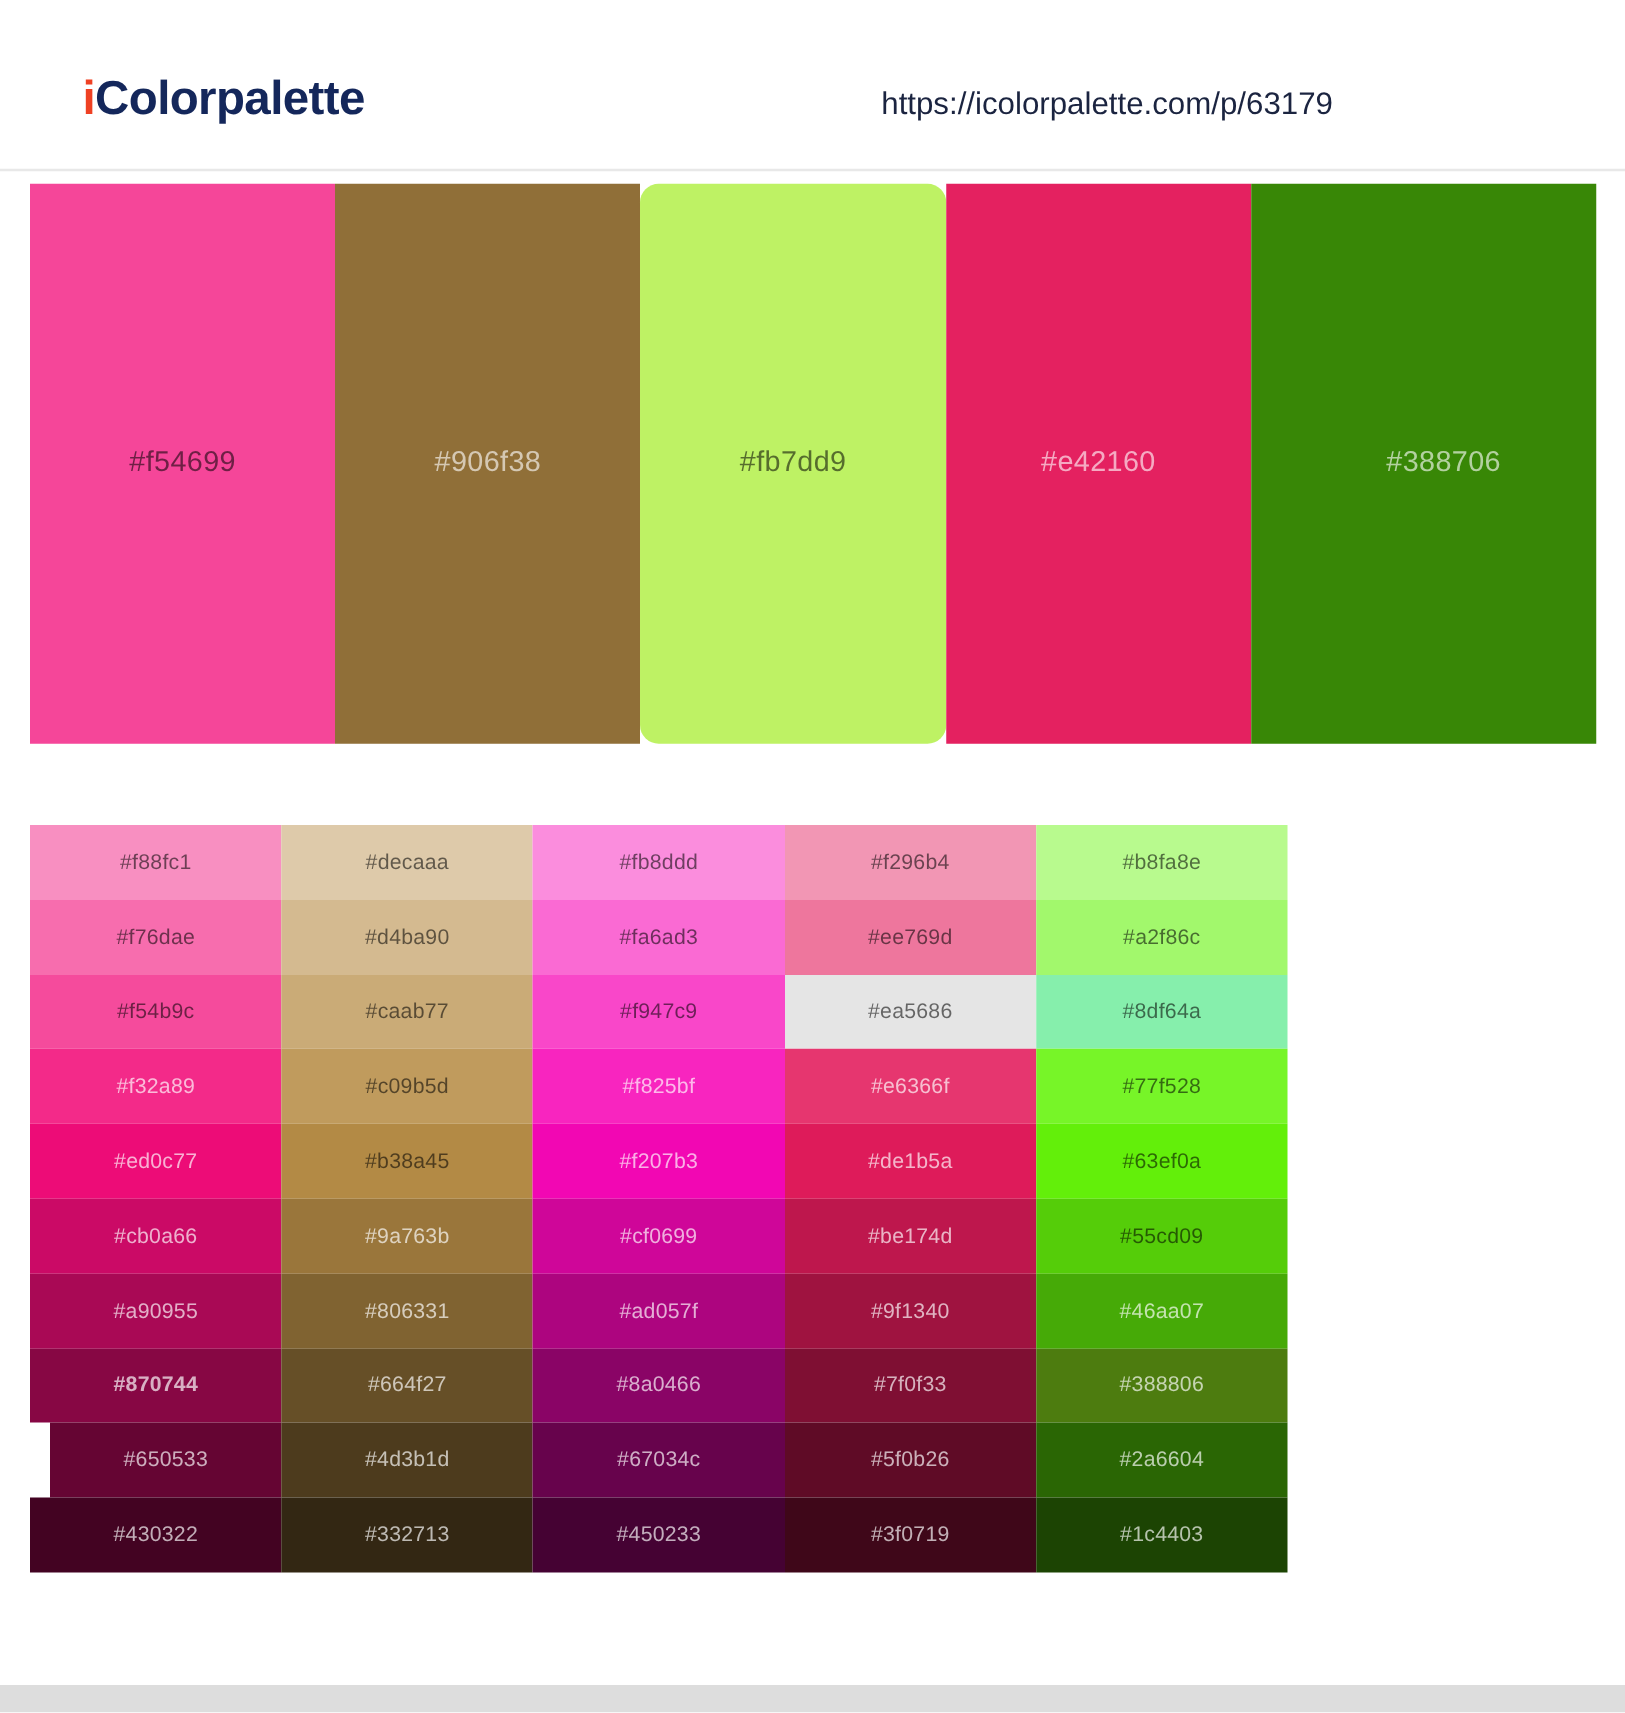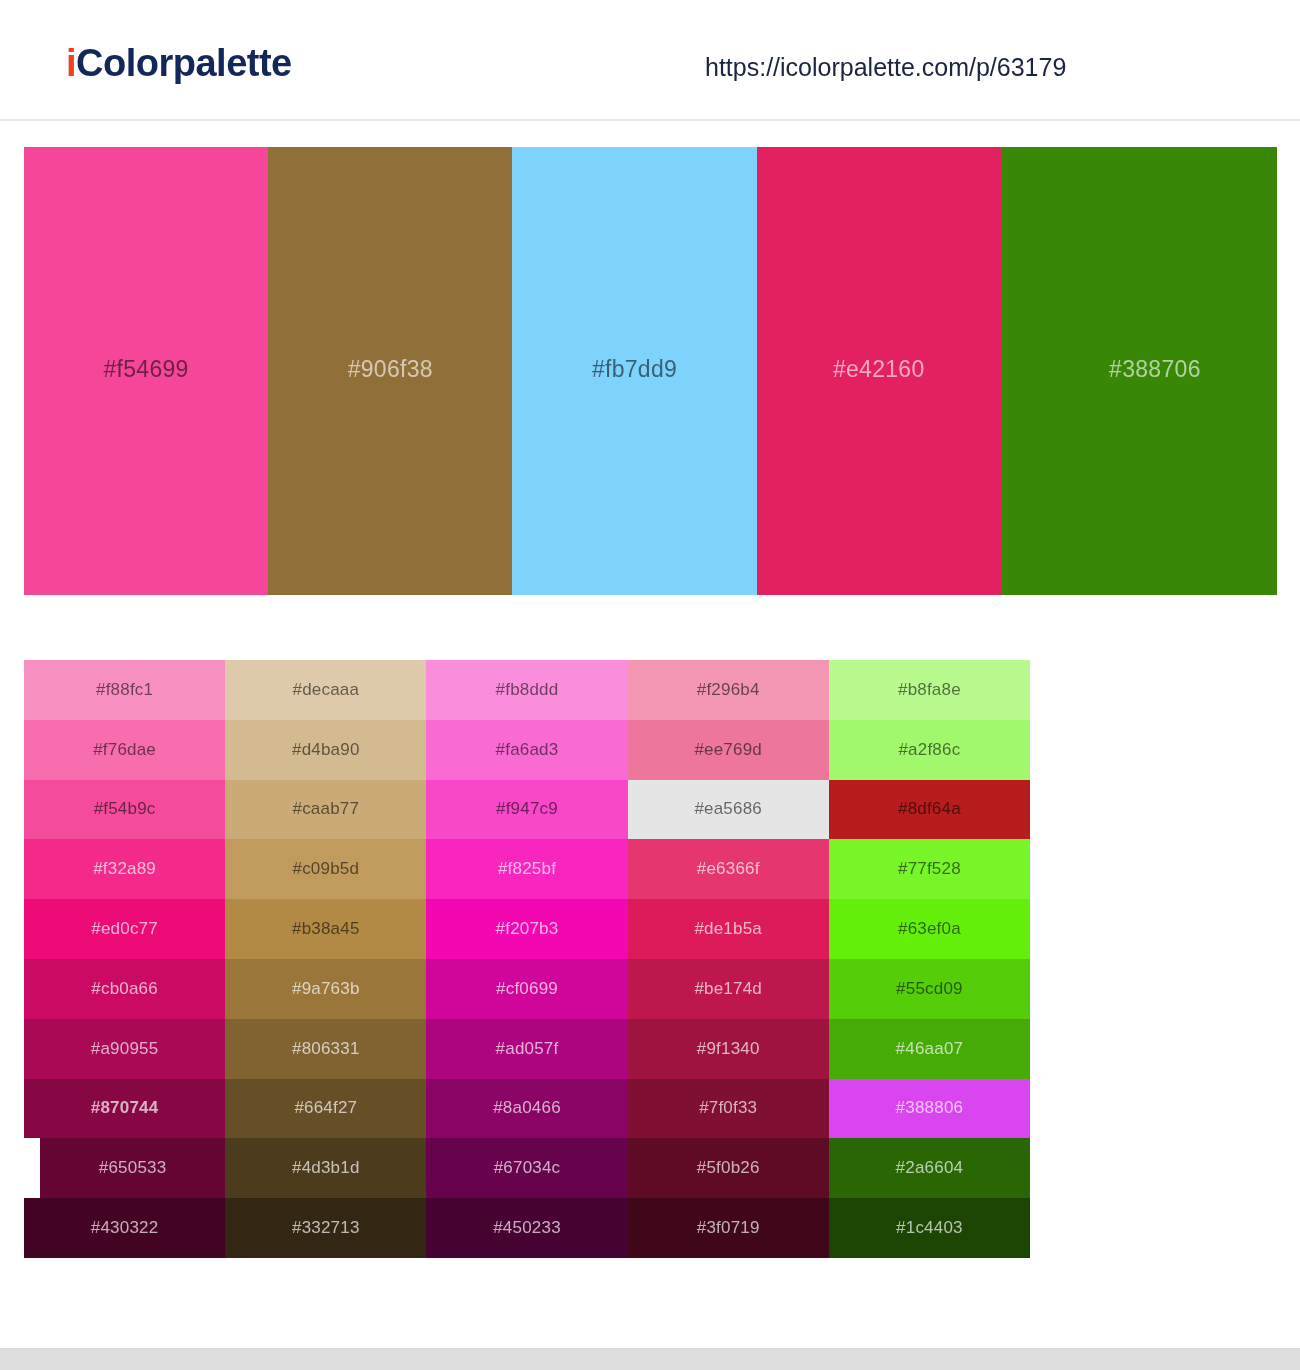--- a/index.html
+++ b/index.html
@@ -16,20 +16,21 @@
     position: relative;
   }
 
   
   .header {
     position: relative;
     height: 121px;
     background: #ffffff;
     border-bottom: 2px solid #e8e8e8;
     box-sizing: border-box;
+    margin-top: 16px;
   }
   .logo {
     position: absolute;
     left: 66px;
     top: 44px;
     font-size: 38px;
     font-weight: bold;
     letter-spacing: -0.5px;
     line-height: 1;
     white-space: nowrap;
@@ -119,21 +120,21 @@
   <div class="page-url">https://icolorpalette.com/p/63179</div>
 </div>
 
 <div class="swatch-band">
     <div class="swatch" style="background: rgb(245, 70, 153);">
       <span class="swatch-label dark">#f54699</span>
     </div>
     <div class="swatch" style="background: rgb(144, 111, 56);">
       <span class="swatch-label light">#906f38</span>
     </div>
-    <div class="swatch" style="background: #7dd3fc;">
+    <div class="swatch" style="background: #bef264; border-radius: 15px;">
       <span class="swatch-label dark">#fb7dd9</span>
     </div>
     <div class="swatch" style="background: rgb(228, 33, 96);">
       <span class="swatch-label light">#e42160</span>
     </div>
     <div class="swatch" style="background: rgb(56, 135, 6); padding-left: 32px;">
       <span class="swatch-label light">#388706</span>
     </div>
   </div>
 
@@ -266,36 +267,36 @@
         <span class="shade-label light">#3f0719</span>
       </div>
     </div>
     <div class="shade-col">
       <div class="shade-cell" style="background: rgb(184, 250, 142);">
         <span class="shade-label dark">#b8fa8e</span>
       </div>
       <div class="shade-cell" style="background: rgb(162, 248, 108);">
         <span class="shade-label dark">#a2f86c</span>
       </div>
-      <div class="shade-cell" style="background: #b91c1c;">
+      <div class="shade-cell" style="background: #86efac;">
         <span class="shade-label dark">#8df64a</span>
       </div>
       <div class="shade-cell" style="background: rgb(119, 245, 40);">
         <span class="shade-label dark">#77f528</span>
       </div>
       <div class="shade-cell" style="background: rgb(99, 239, 10);">
         <span class="shade-label dark">#63ef0a</span>
       </div>
       <div class="shade-cell" style="background: rgb(85, 205, 9);">
         <span class="shade-label dark">#55cd09</span>
       </div>
       <div class="shade-cell" style="background: rgb(70, 170, 7);">
         <span class="shade-label light">#46aa07</span>
       </div>
-      <div class="shade-cell" style="background: #d946ef;">
+      <div class="shade-cell" style="background: #4d7c0f;">
         <span class="shade-label light">#388806</span>
       </div>
       <div class="shade-cell" style="background: rgb(42, 102, 4);">
         <span class="shade-label light">#2a6604</span>
       </div>
       <div class="shade-cell" style="background: rgb(28, 68, 3);">
         <span class="shade-label light">#1c4403</span>
       </div>
     </div>
   </div>

